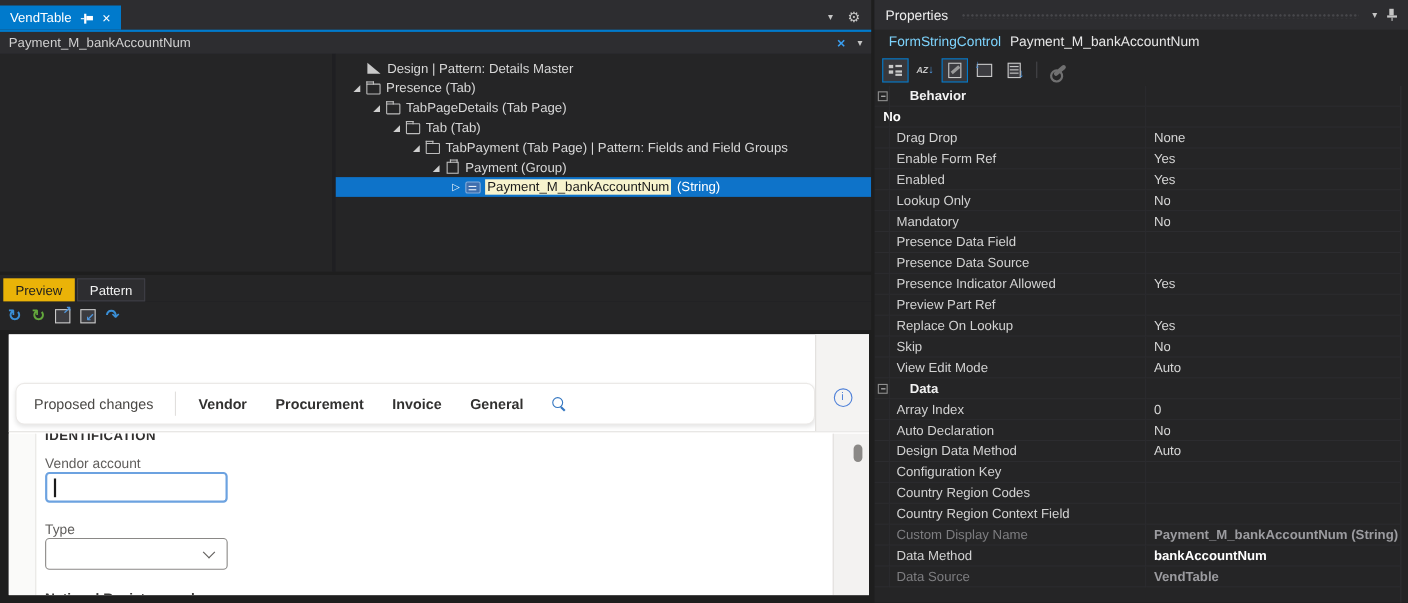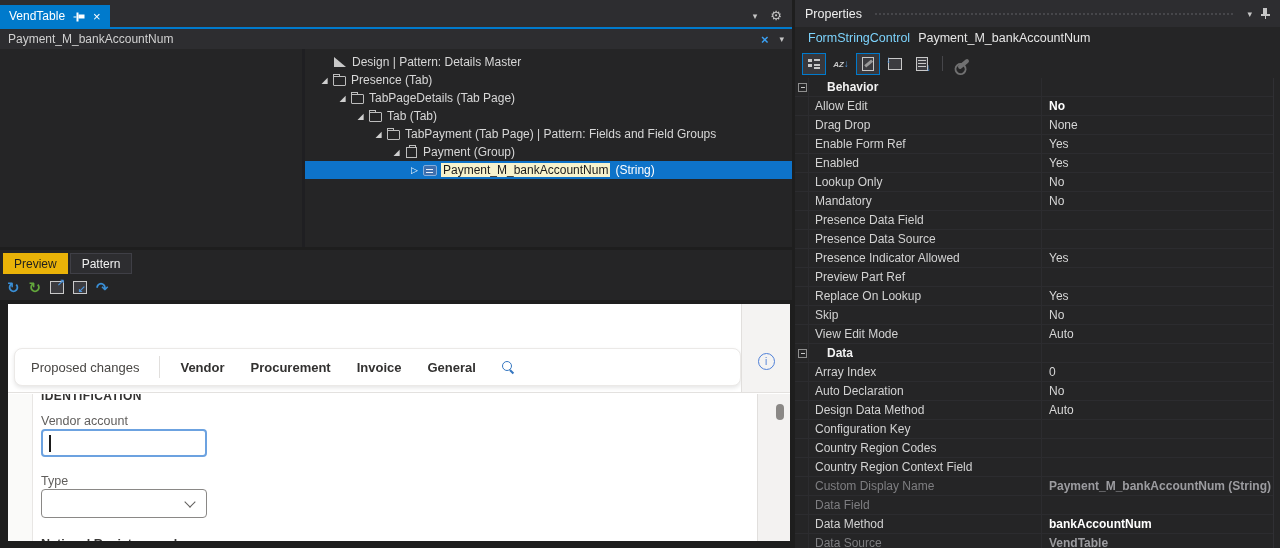--- a/index.html
+++ b/index.html
@@ -292,21 +292,20 @@
         <span class="g-key"></span>
       </span>
   </div>
 
   <div class="grid">
     <div class="prow sec">
         <span class="cbox"></span>
         <span class="plabel">Behavior</span>
       </div>
     <div class="prow">
-        <span class="plabel">Allow Edit</span>
         <span class="pvalue bval">No</span>
       </div>
     <div class="prow">
         <span class="plabel">Drag Drop</span>
         <span class="pvalue">None</span>
       </div>
     <div class="prow">
         <span class="plabel">Enable Form Ref</span>
         <span class="pvalue">Yes</span>
       </div>
@@ -376,24 +375,20 @@
       </div>
     <div class="prow">
         <span class="plabel">Country Region Context Field</span>
         <span class="pvalue"></span>
       </div>
     <div class="prow">
         <span class="plabel dim">Custom Display Name</span>
         <span class="pvalue bdim">Payment_M_bankAccountNum (String)</span>
       </div>
     <div class="prow">
-        <span class="plabel dim">Data Field</span>
-        <span class="pvalue"></span>
-      </div>
-    <div class="prow">
         <span class="plabel">Data Method</span>
         <span class="pvalue bval">bankAccountNum</span>
       </div>
     <div class="prow">
         <span class="plabel dim">Data Source</span>
         <span class="pvalue bdim">VendTable</span>
       </div>
   </div>
 </div>
 

